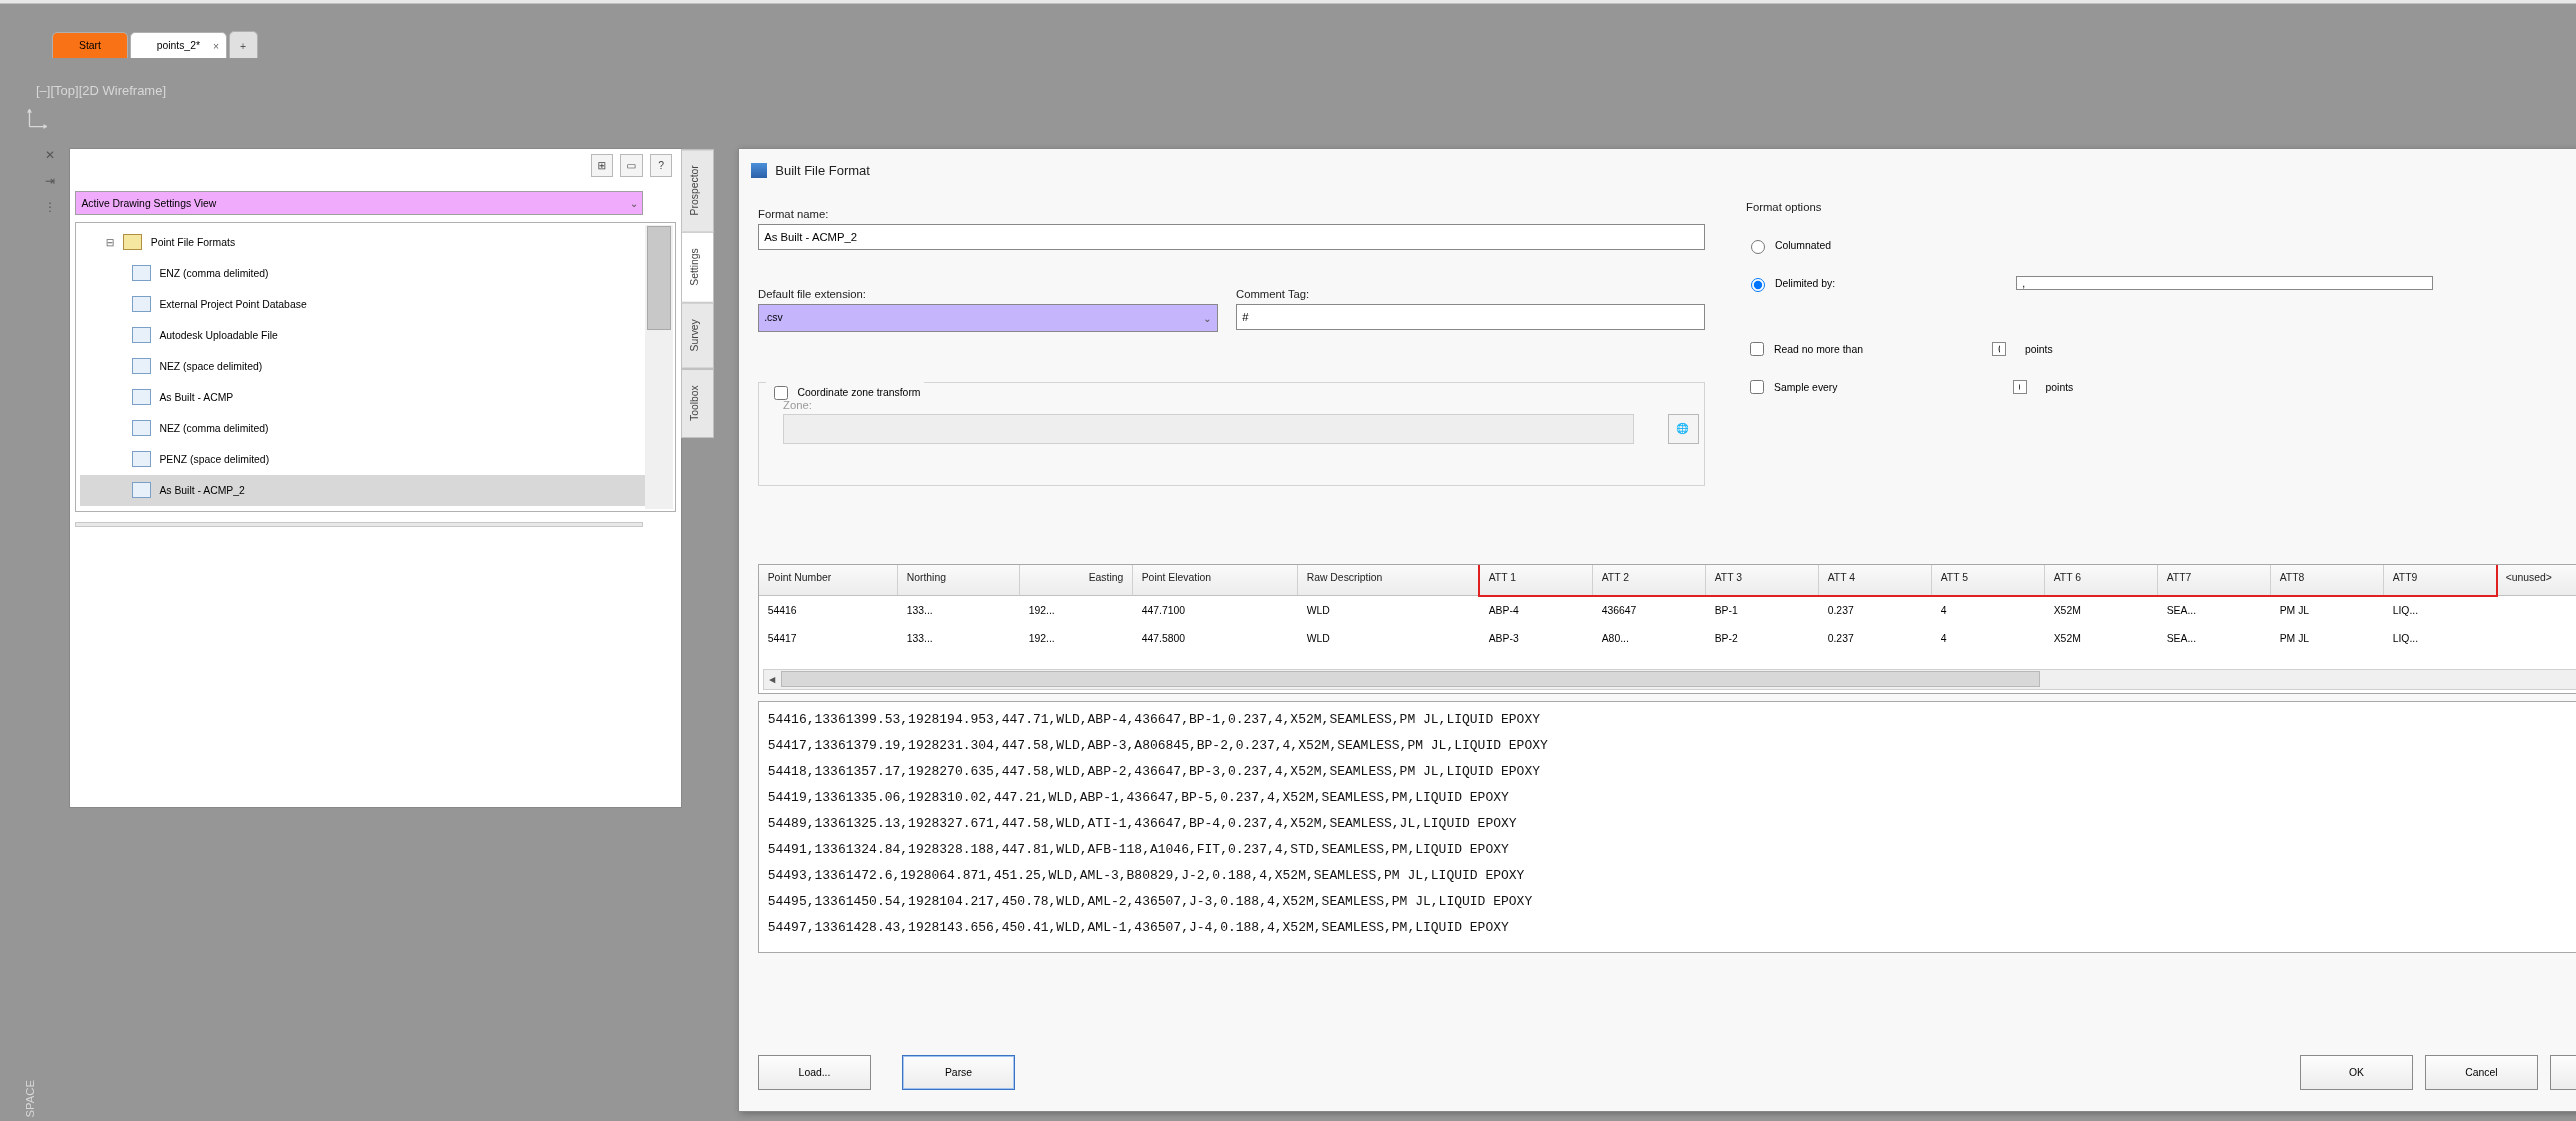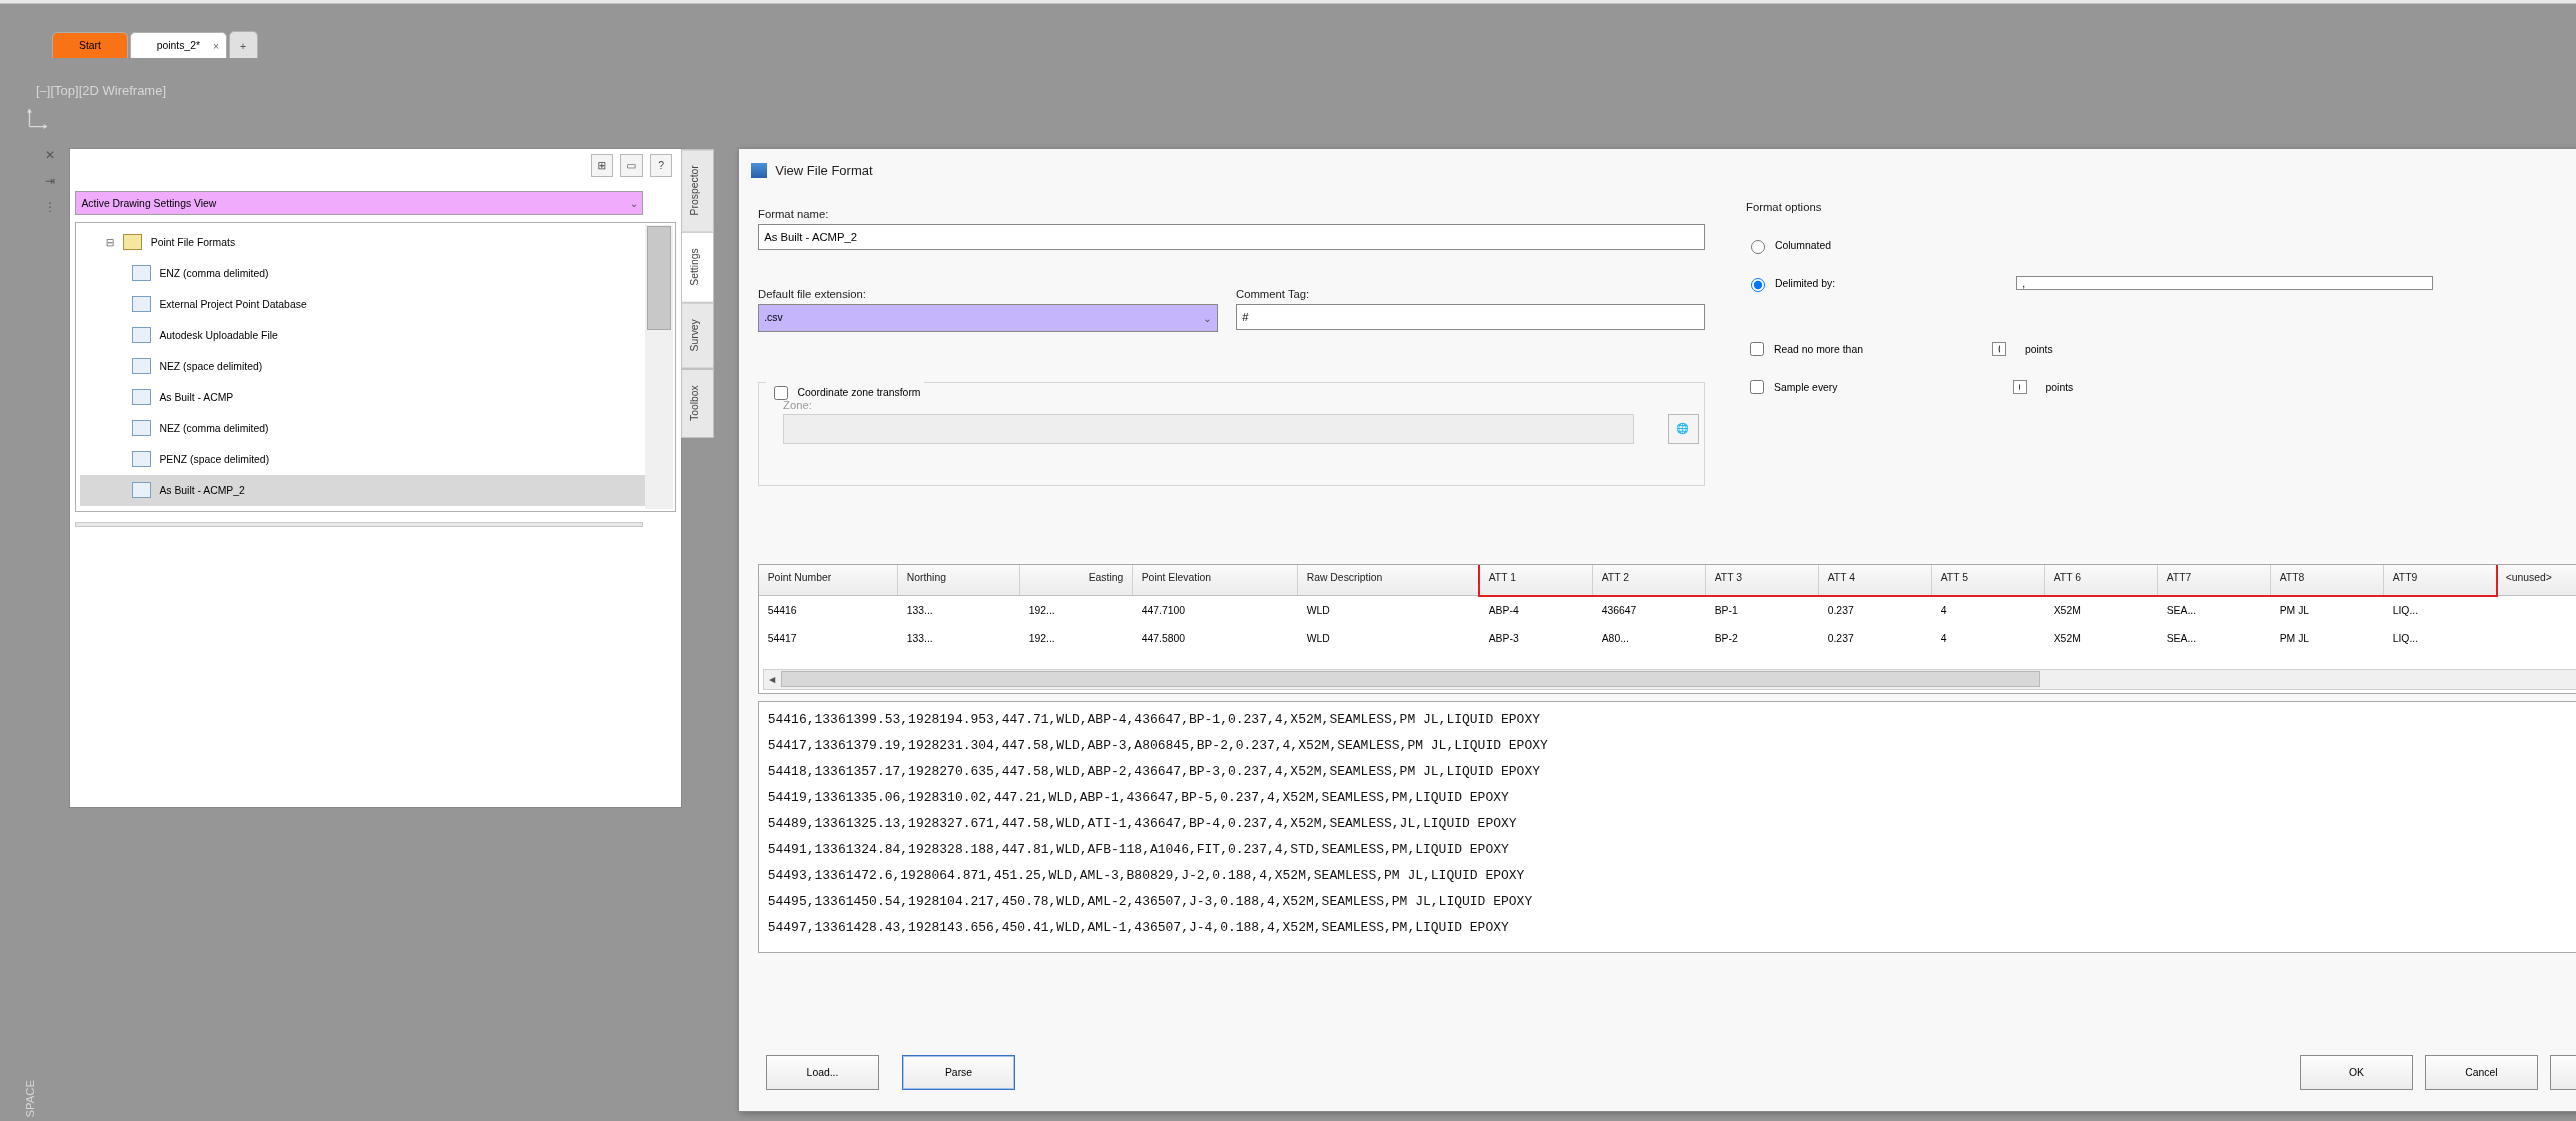--- a/index.html
+++ b/index.html
@@ -161,21 +161,21 @@
       <div class="vtab">Prospector</div>
       <div class="vtab active">Settings</div>
       <div class="vtab">Survey</div>
       <div class="vtab">Toolbox</div>
     </div>
 </div>
 
 <div class="dialog">
   <div class="titlebar">
     <div class="title-icon"></div>
-    <div class="title-text">View File Format</div>
+    <div class="title-text">Built File Format</div>
 
   </div>
 
   <div class="form-row" style="left:19px; top:59px; width:947px;">
     <span class="label">Format name:</span>
     <input class="text-input" value="As Built - ACMP_2" style="">
   </div>
 
   <div class="form-row" style="left:19px; top:139px; width:460px;">
     <span class="label">Default file extension:</span>
@@ -292,21 +292,21 @@
 54417,13361379.19,1928231.304,447.58,WLD,ABP-3,A806845,BP-2,0.237,4,X52M,SEAMLESS,PM JL,LIQUID EPOXY
 54418,13361357.17,1928270.635,447.58,WLD,ABP-2,436647,BP-3,0.237,4,X52M,SEAMLESS,PM JL,LIQUID EPOXY
 54419,13361335.06,1928310.02,447.21,WLD,ABP-1,436647,BP-5,0.237,4,X52M,SEAMLESS,PM,LIQUID EPOXY
 54489,13361325.13,1928327.671,447.58,WLD,ATI-1,436647,BP-4,0.237,4,X52M,SEAMLESS,JL,LIQUID EPOXY
 54491,13361324.84,1928328.188,447.81,WLD,AFB-118,A1046,FIT,0.237,4,STD,SEAMLESS,PM,LIQUID EPOXY
 54493,13361472.6,1928064.871,451.25,WLD,AML-3,B80829,J-2,0.188,4,X52M,SEAMLESS,PM JL,LIQUID EPOXY
 54495,13361450.54,1928104.217,450.78,WLD,AML-2,436507,J-3,0.188,4,X52M,SEAMLESS,PM JL,LIQUID EPOXY
 54497,13361428.43,1928143.656,450.41,WLD,AML-1,436507,J-4,0.188,4,X52M,SEAMLESS,PM,LIQUID EPOXY</div>
 
   <div class="btn-row">
-    <div class="btn" style="position:absolute;left:8px;">
+    <div class="btn" style="position:absolute;left:0;">
         <span>Load...</span>
       </div>
     <div class="btn primary" style="position:absolute;left:144px;">
         <span>Parse</span>
       </div>
     <div class="right-btns">
       <div class="btn">
           <span>OK</span>
         </div>
       <div class="btn">

